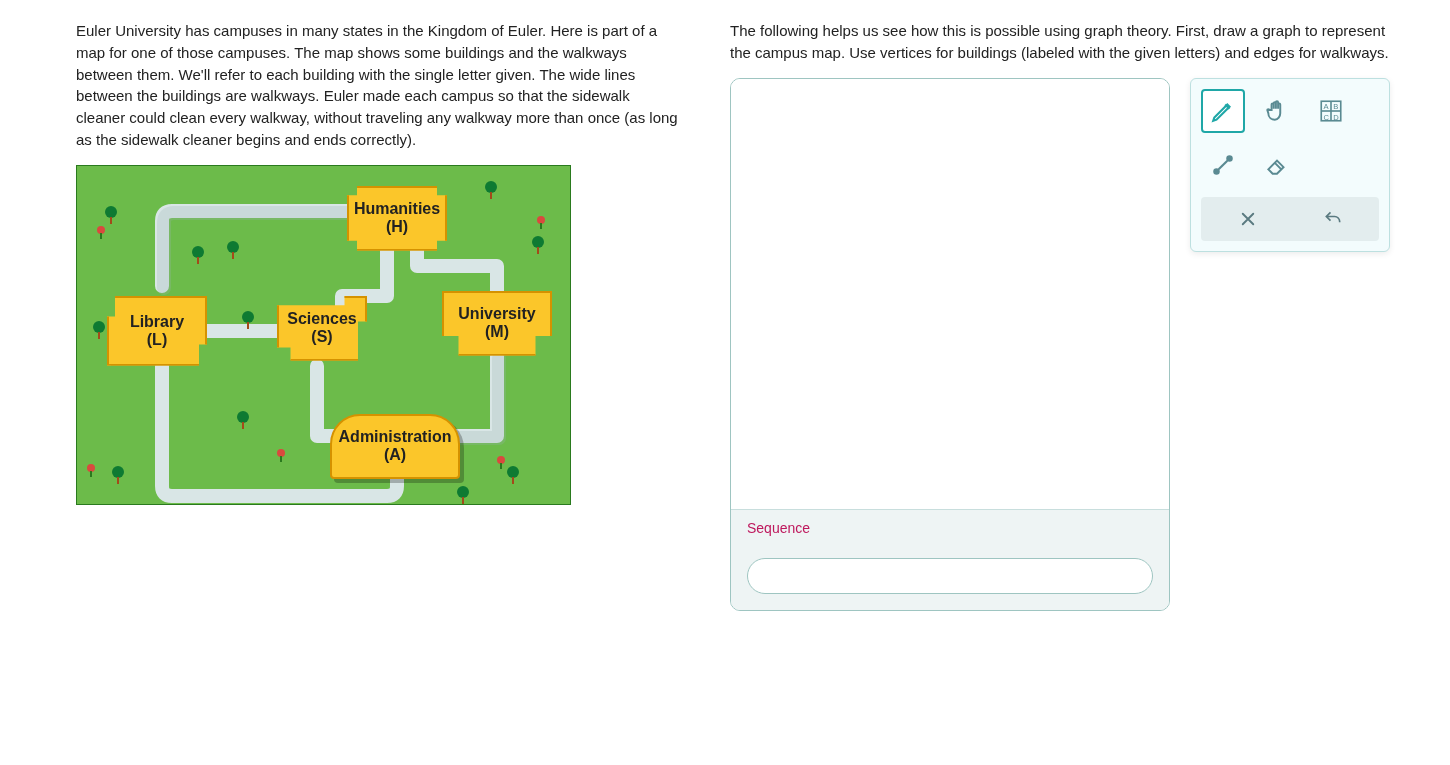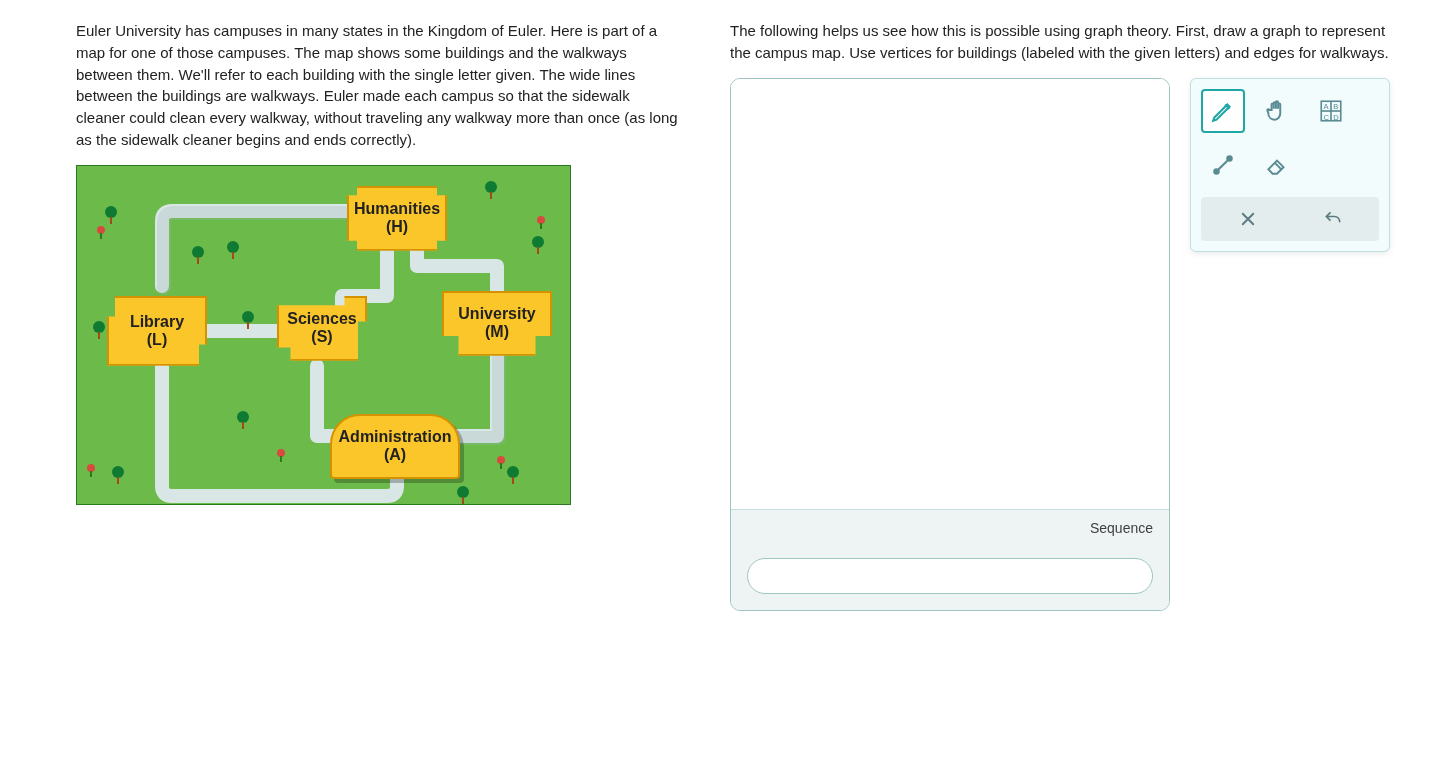--- a/index.html
+++ b/index.html
@@ -90,24 +90,23 @@
     height: 430px;
     background: #fff;
   }
   .seq-area {
     background: #eef4f4;
     border-top: 1px solid #c8dedd;
     padding: 10px 16px 16px;
   }
   .seq-label {
     font-size: 14px;
-    color: #404040;
+    color: #be185d;
     margin-bottom: 22px;
     display: block;
-    text-align: right;
   }
   .seq-input {
     width: 100%;
     height: 36px;
     border: 1px solid #9ec5c1;
     border-radius: 18px;
     padding: 0 14px;
     font-size: 14px;
     outline: none;
     background: #fff;

